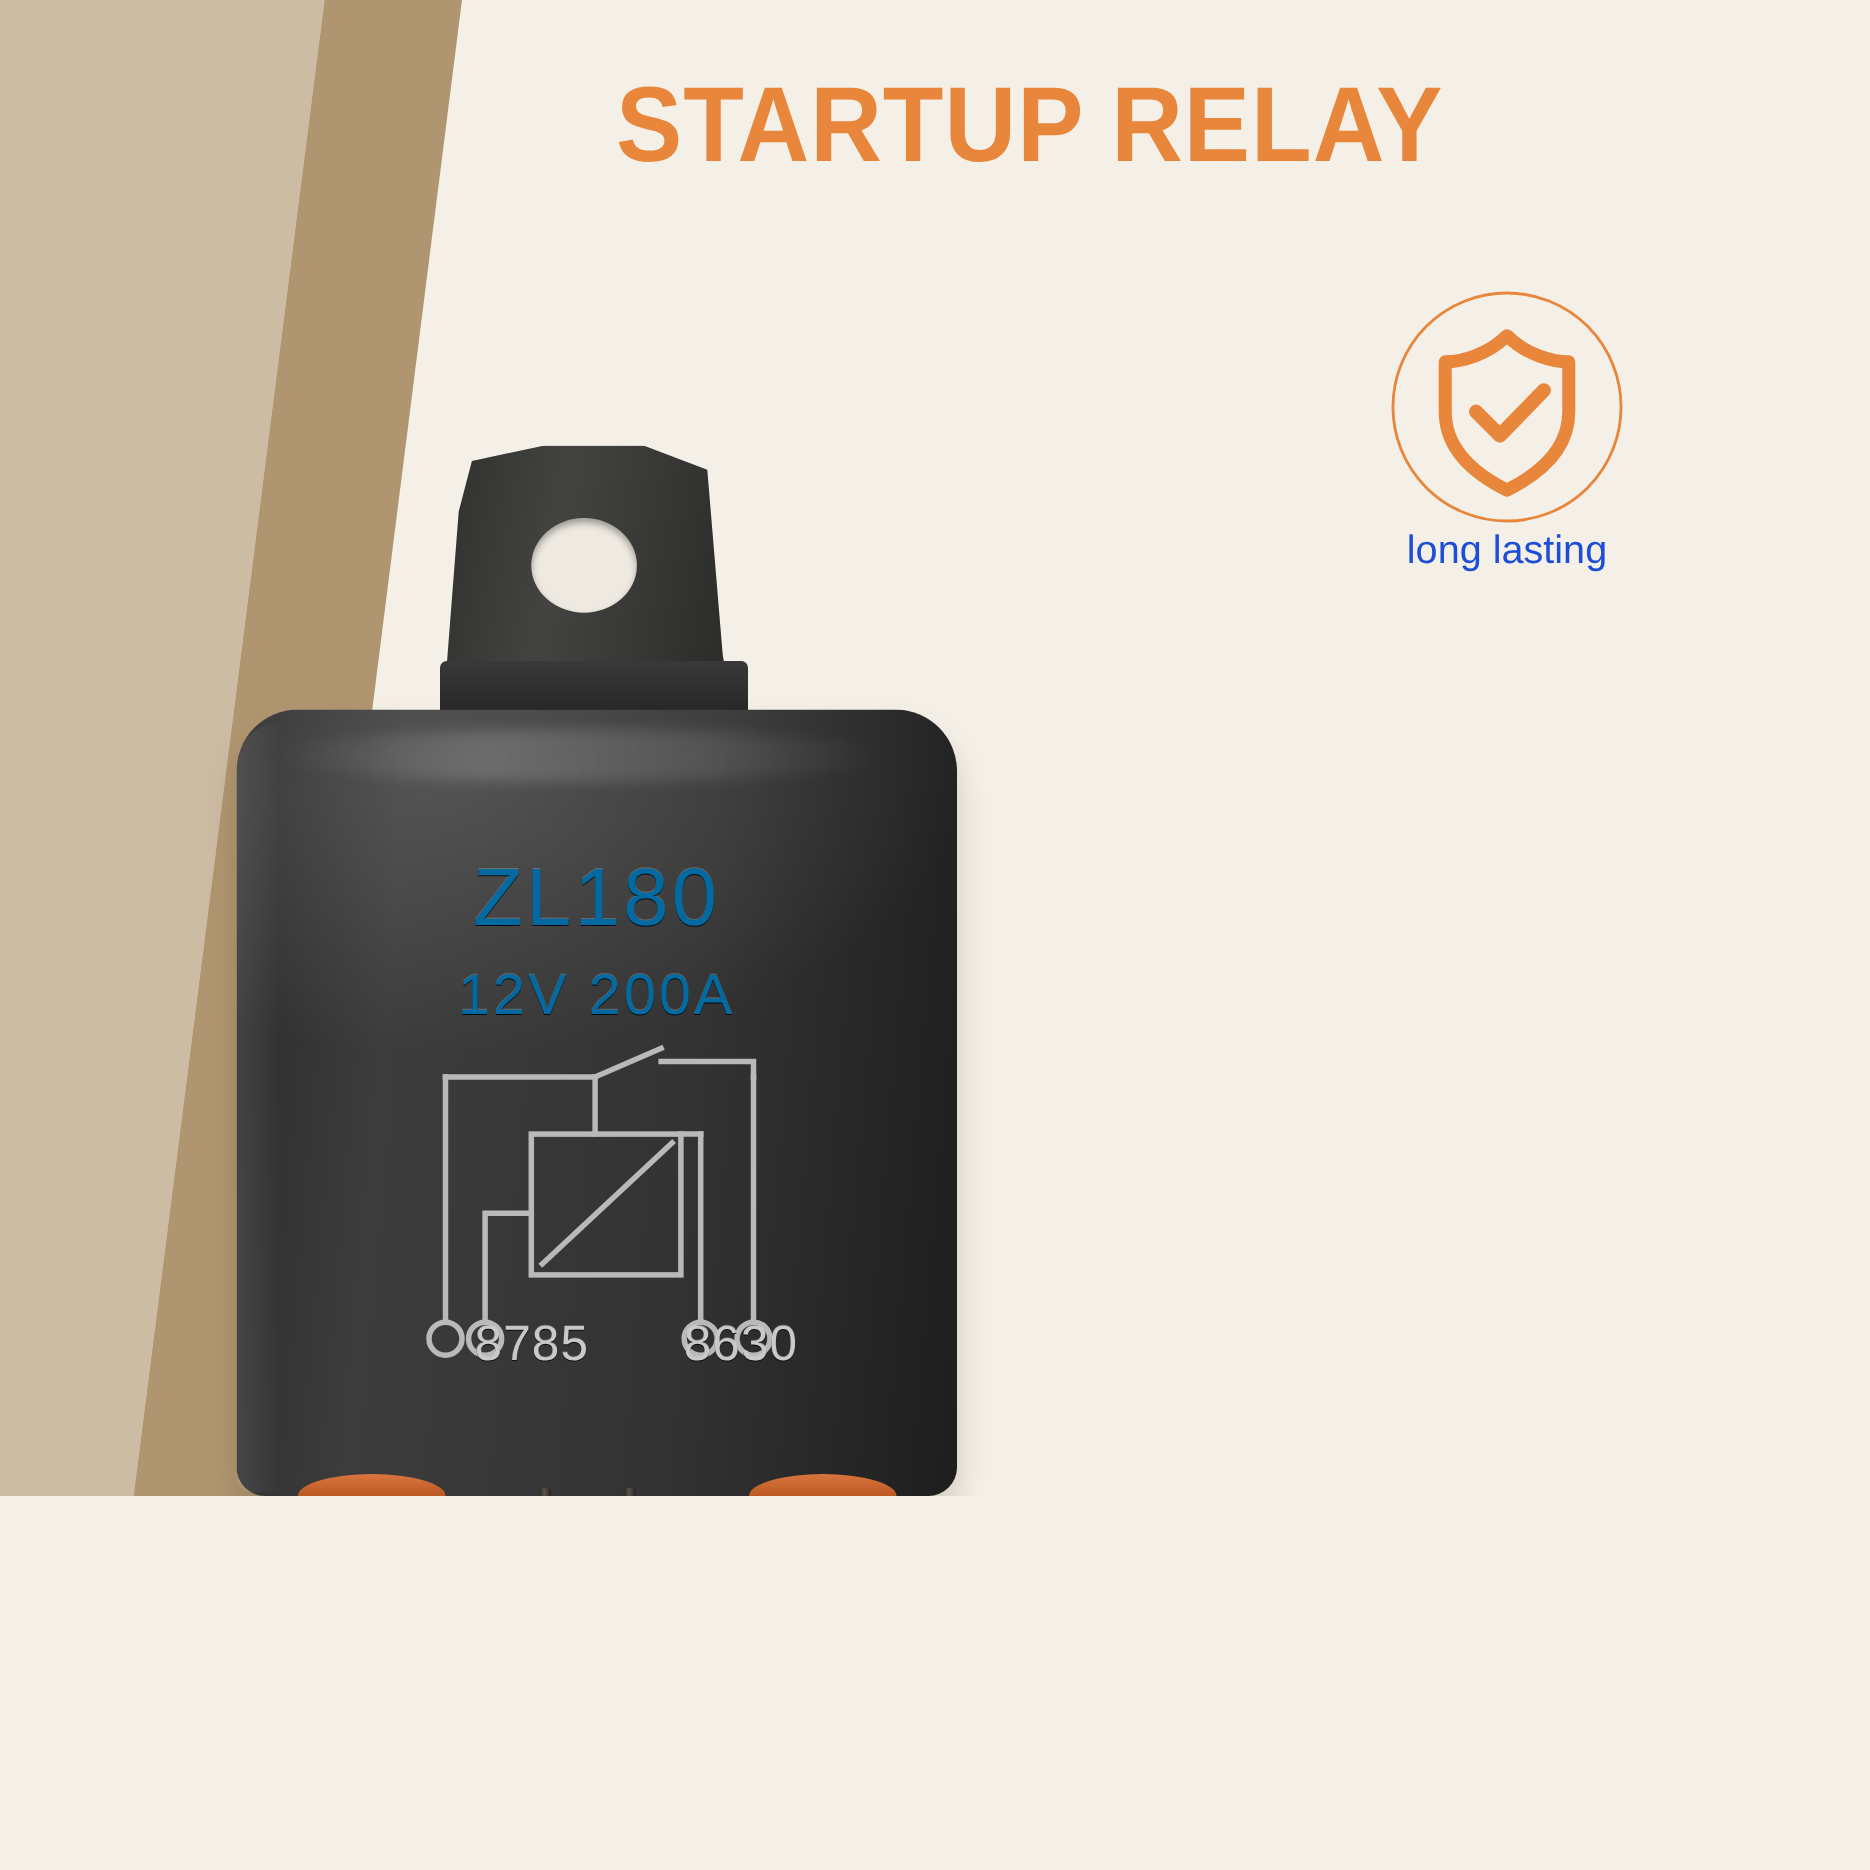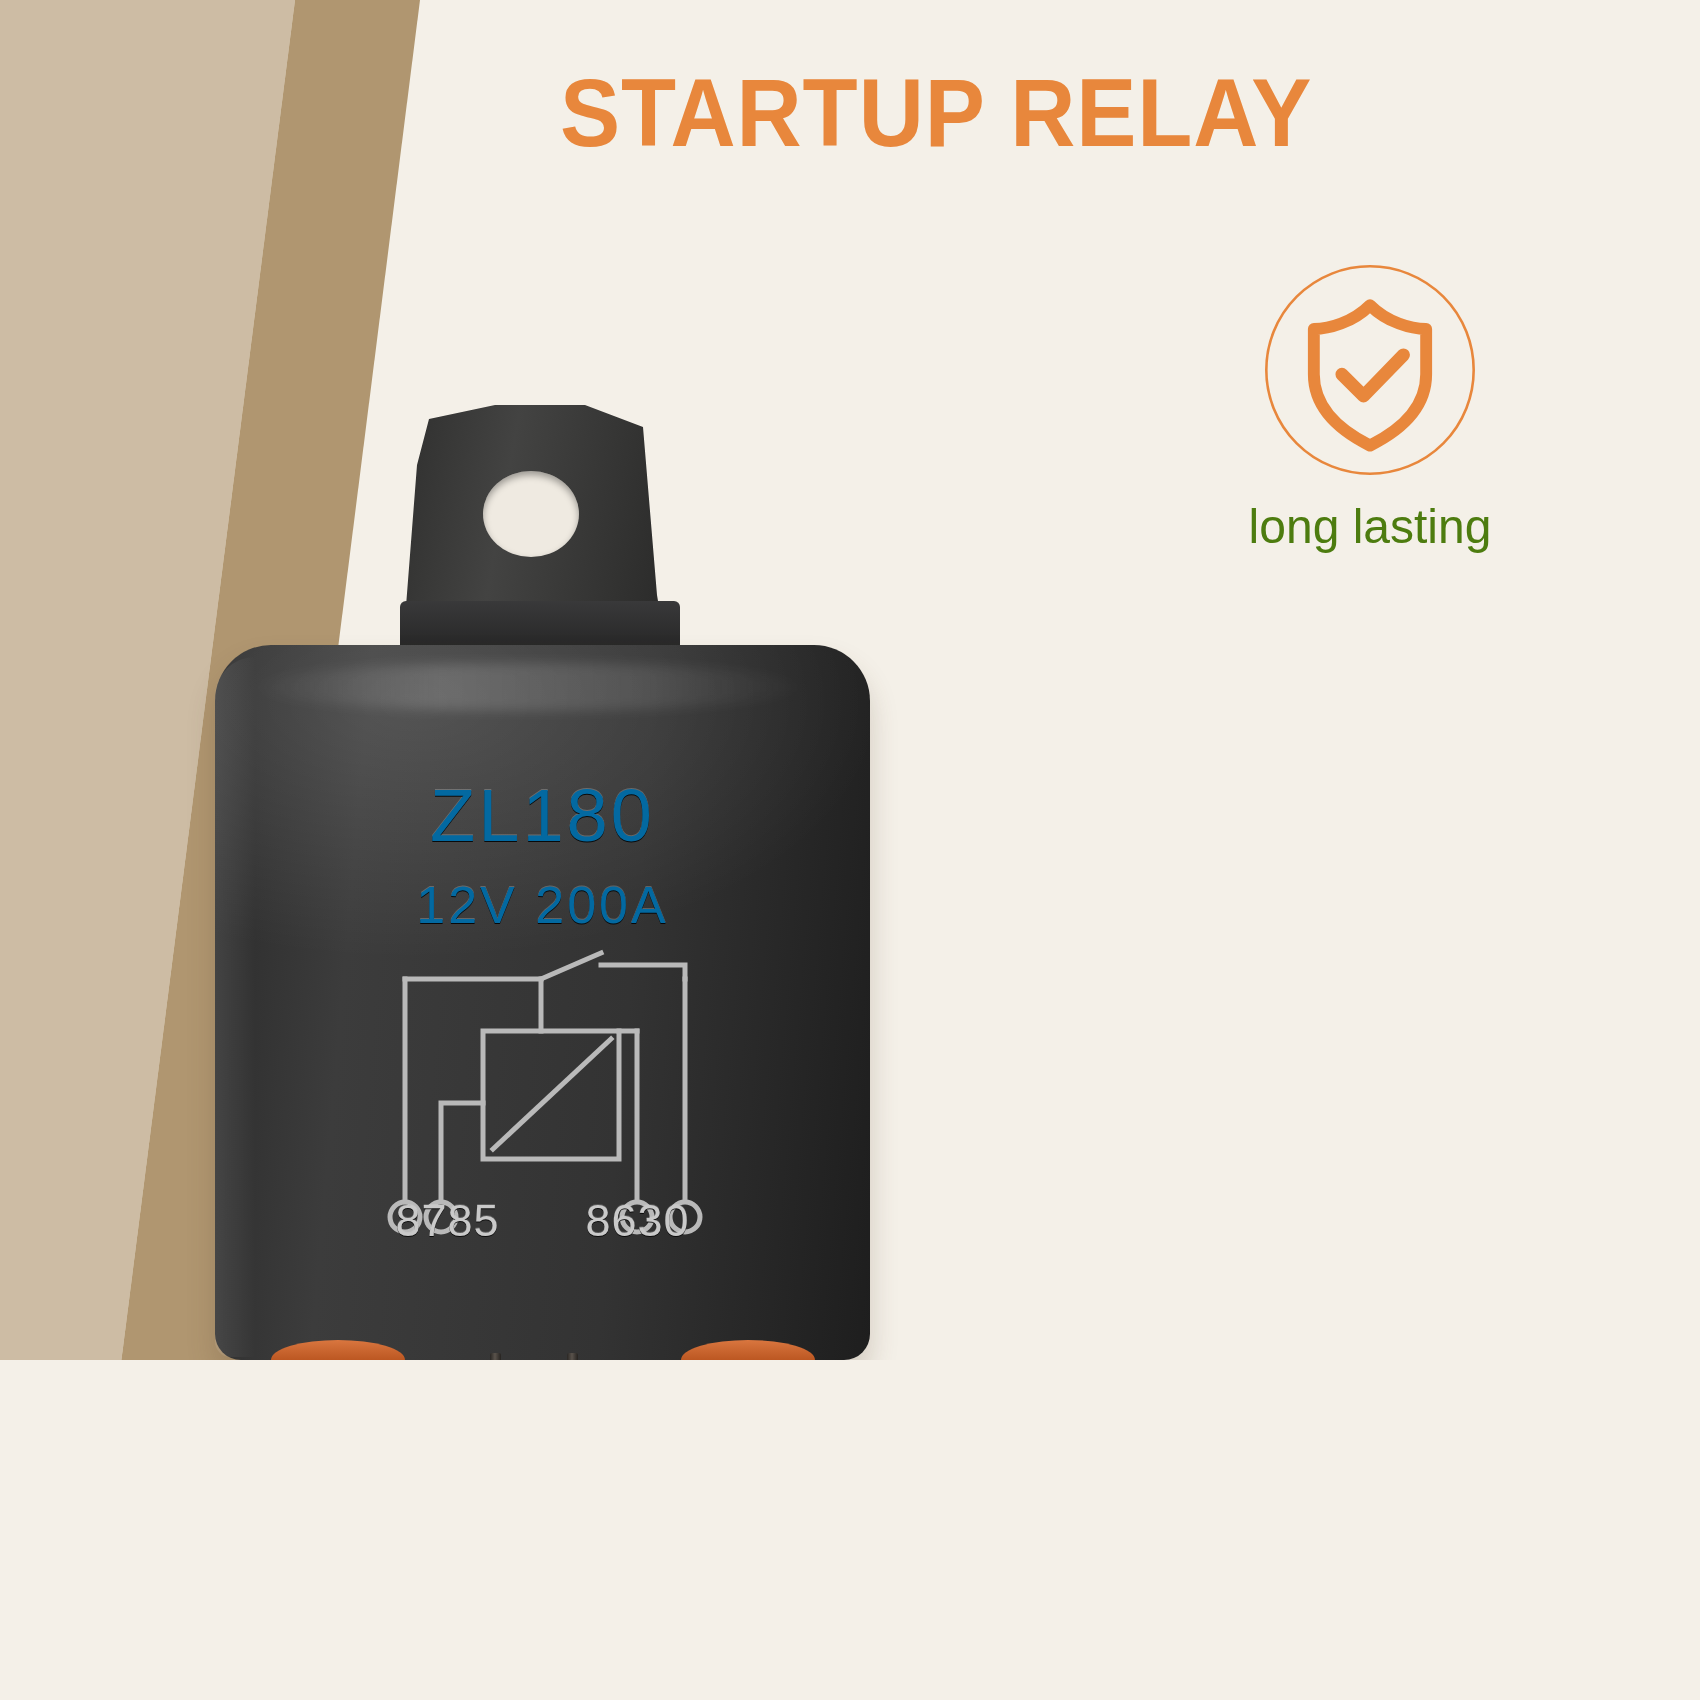--- a/index.html
+++ b/index.html
@@ -89,23 +89,22 @@
   .feature-1 { left: 1155px; top: 262px; }
   .feature-2 { left: 1155px; top: 642px; }
 
   .feature-icon {
     width: 216px;
     height: 216px;
     margin: 0 auto;
     display: block;
   }
   .feature-label {
-    margin-top: 20px;
-    color: #4d7c0f;
-    font-size: 48px;
+    color: #1d4ed8;
+    font-size: 36px;
     line-height: 1.22;
     font-weight: 400;
     white-space: pre-line;
   }
 
   
   #relay {
     position: absolute;
     left: 215px;
     top: 405px;
@@ -202,20 +201,21 @@
   .term-labels {
     position: absolute;
     left: 0;
     top: 790px;
     width: 655px;
     text-align: center;
     color: #c9c9c9;
     font-size: 45px;
     letter-spacing: 1px;
     text-shadow: 0 1px 0 rgba(0,0,0,.8), 0 -1px 0 rgba(255,255,255,.18);
+    padding-left: 36px;
   }
   .term-labels span { display: inline-block; }
   .tl-gap { width: 86px; }
 
   
   .stud {
     position: absolute;
     width: 190px;
     height: 240px;
   }

